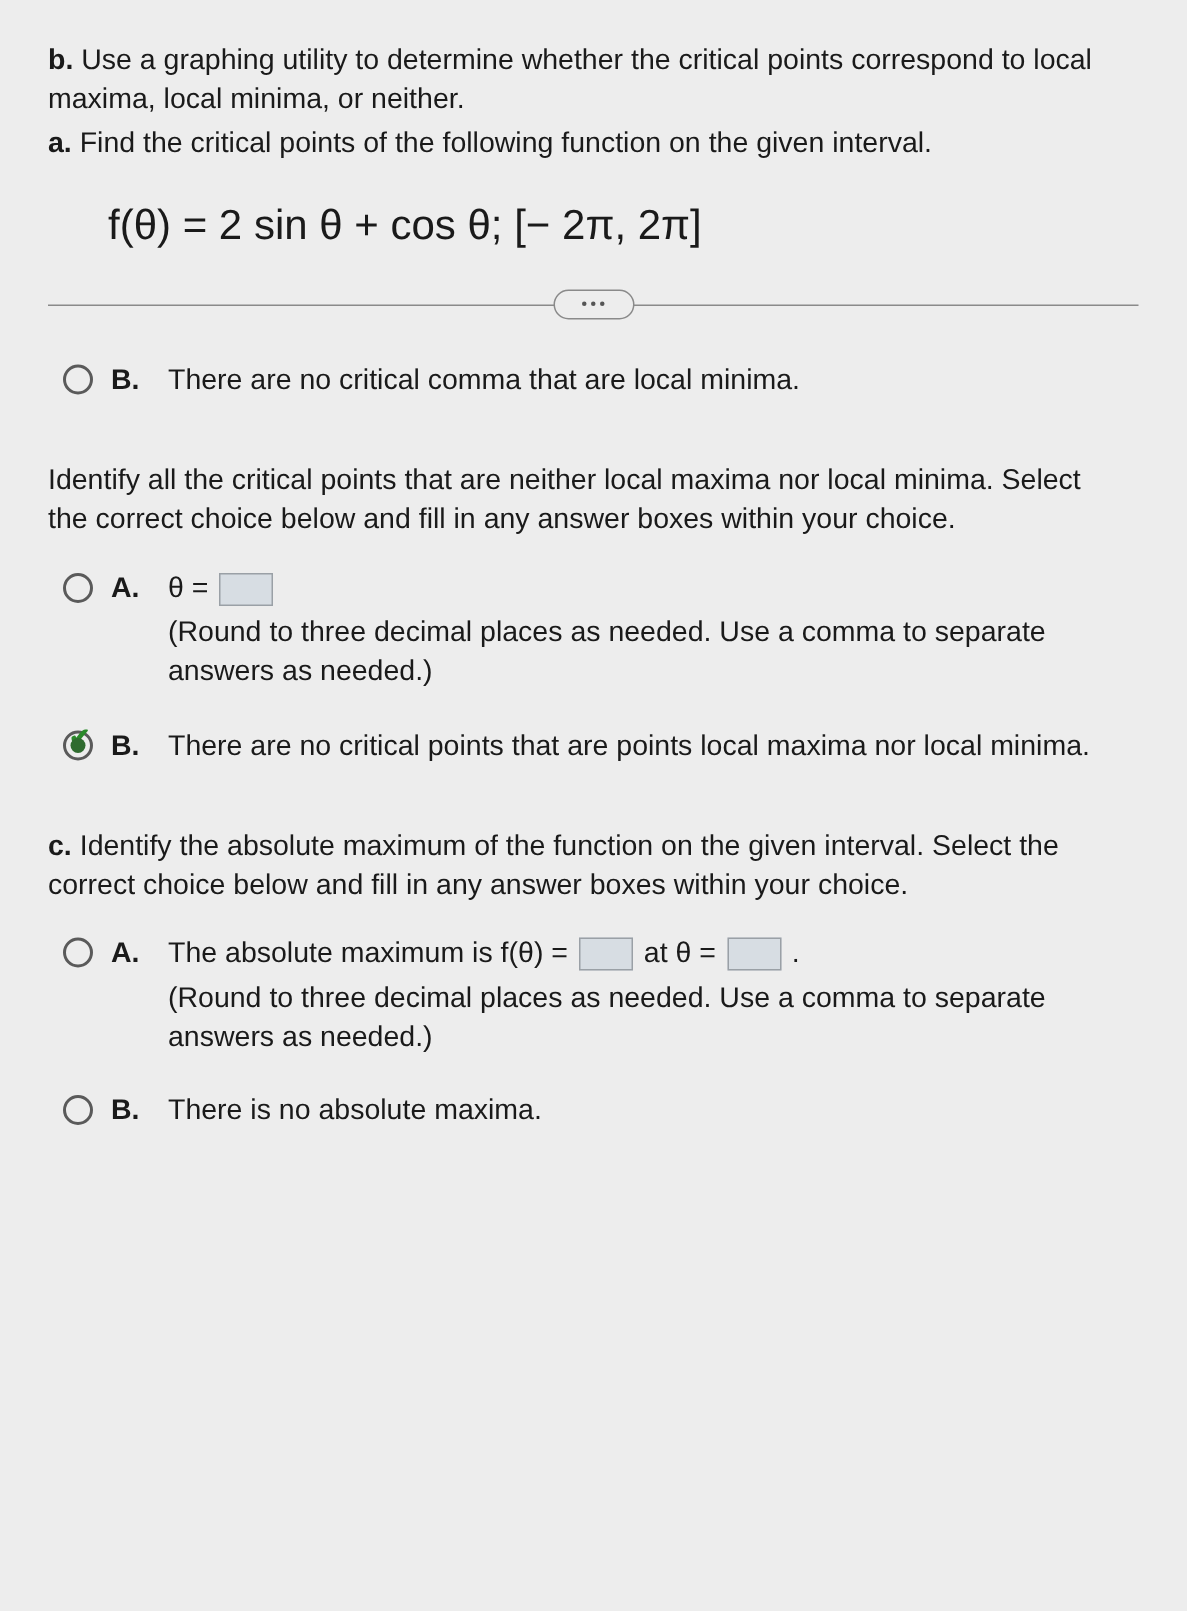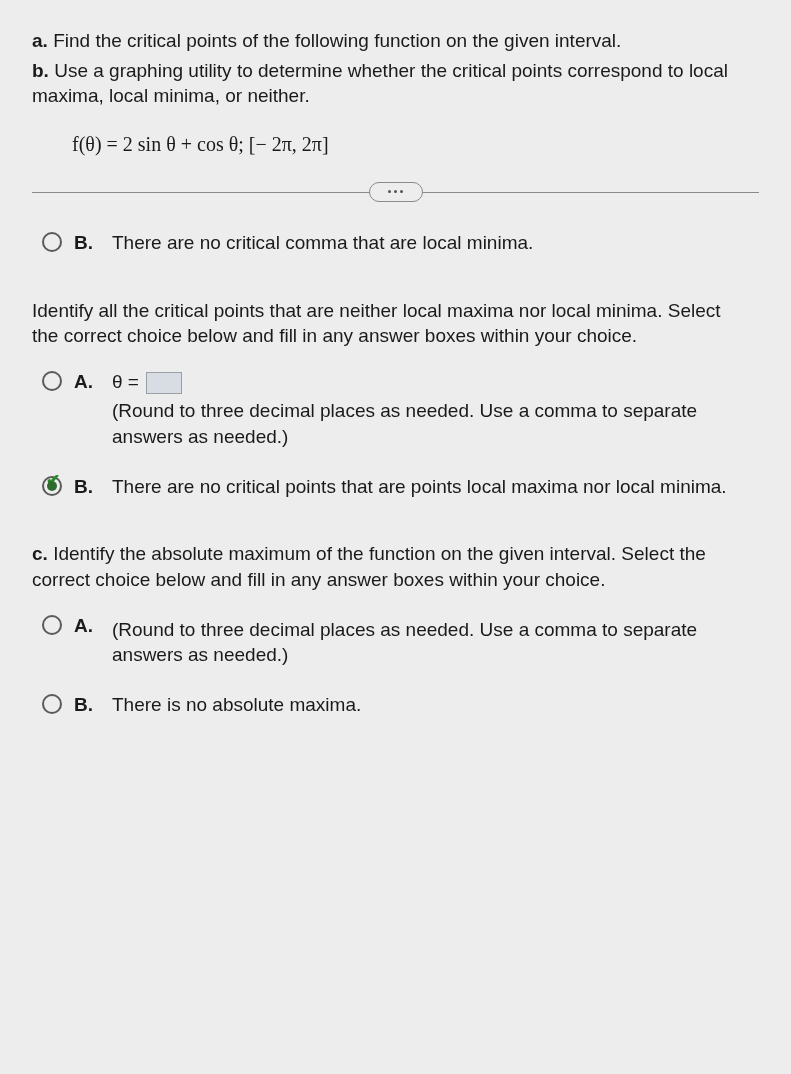--- a/index.html
+++ b/index.html
@@ -10,22 +10,22 @@
     font-family: Arial, Helvetica, sans-serif;
     font-size: 19px;
     color: #1a1a1a;
     background: #ededed;
     line-height: 1.35;
   }
   .problem-text p { margin: 0 0 4px 0; }
   .bold { font-weight: bold; }
   .formula {
     margin: 22px 0 22px 40px;
-    font-family: Liberation Serif, serif;
-    font-size: 20px;
+    font-family: Liberation Sans, sans-serif;
+    font-size: 28px;
   }
   .divider-wrap {
     position: relative;
     height: 24px;
     margin: 10px 0 26px 0;
   }
   .divider-line {
     position: absolute;
     top: 50%;
     left: 0; right: 0;
@@ -89,24 +89,24 @@
     vertical-align: middle;
     margin: 0 2px;
   }
   .gap-block { height: 18px; }
 </style>
 </head>
 <body>
 
 <div class="problem-text">
   <p>
-    <span class="bold">a.</span><span> Find the critical points of the following function on the given interval.</span>
+    <span class="bold">b.</span><span> Use a graphing utility to determine whether the critical points correspond to local maxima, local minima, or neither.</span>
   </p>
   <p>
-    <span class="bold">b.</span><span> Use a graphing utility to determine whether the critical points correspond to local maxima, local minima, or neither.</span>
+    <span class="bold">a.</span><span> Find the critical points of the following function on the given interval.</span>
   </p>
 </div>
 
 <div class="formula">f(θ) = 2 sin θ + cos θ; [− 2π, 2π]</div>
 
 <div class="divider-wrap">
   <div class="divider-line"></div>
   <div class="pill">
       <span></span>
       <span></span>
@@ -148,20 +148,23 @@
 <div class="gap-block"></div>
 
 <p class="section-text">
   <span class="bold">c.</span><span> Identify the absolute maximum of the function on the given interval. Select the correct choice below and fill in any answer boxes within your choice.</span>
 </p>
 
 <div class="choice-row">
   <div class="radio"></div>
   <div class="choice-label">A.</div>
   <div class="choice-body">
+    <div>
+      <span>The absolute maximum is f(θ) = </span><span class="input-box"></span><span> at θ = </span><span class="input-box"></span><span> .</span>
+    </div>
     <div class="choice-sub">(Round to three decimal places as needed. Use a comma to separate answers as needed.)</div>
   </div>
 </div>
 
 <div class="gap-block"></div>
 
 <div class="choice-row">
   <div class="radio"></div>
   <div class="choice-label">B.</div>
   <div class="choice-body">There is no absolute maxima.</div>

